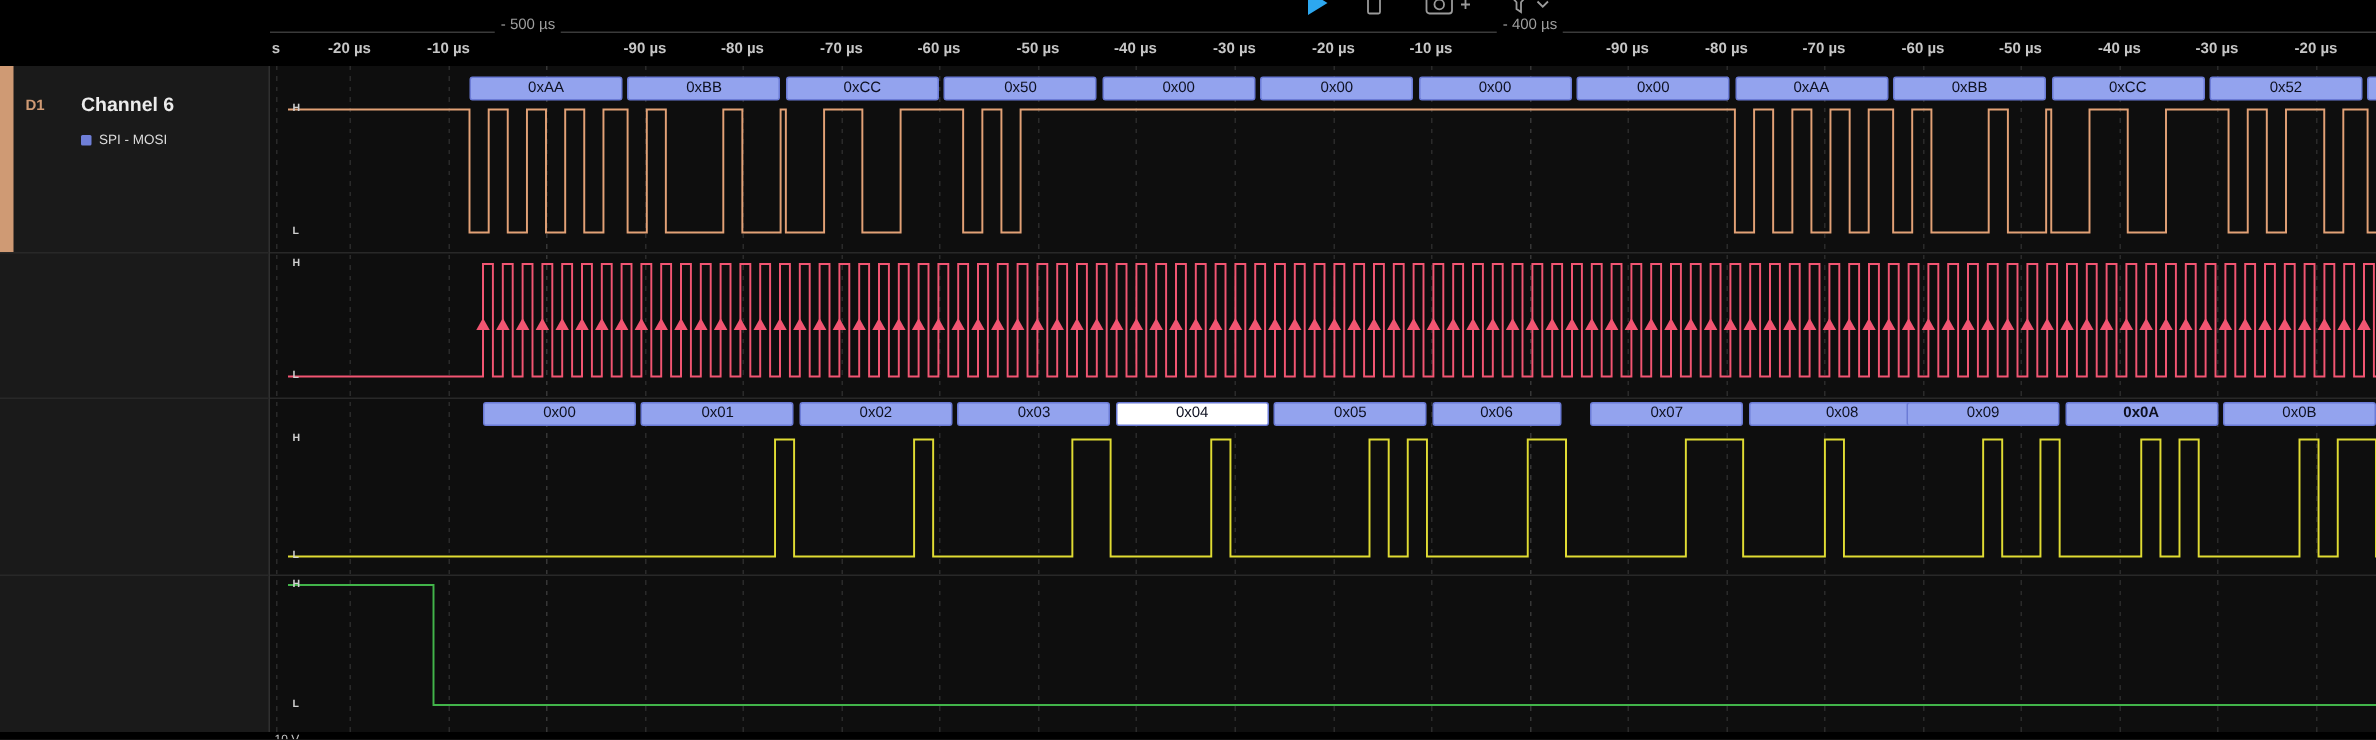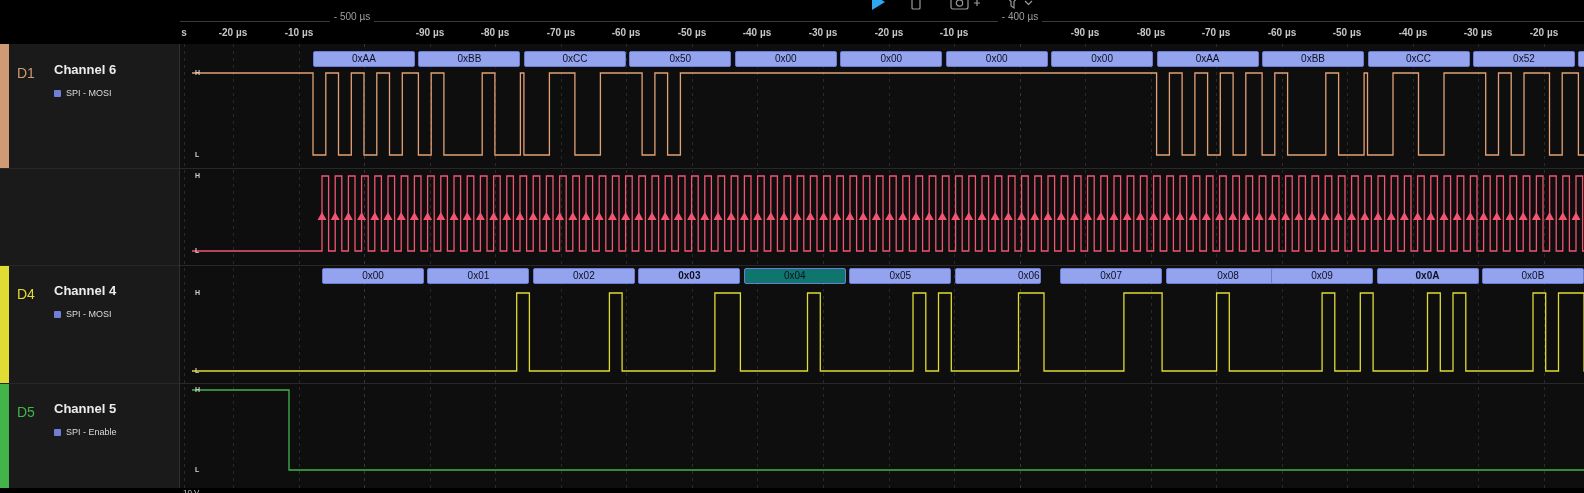--- a/index.html
+++ b/index.html
@@ -19,21 +19,21 @@
   .major-label { position:absolute; top:1px; transform:translateX(-50%); font-size:10px; color:#9f9f9f;
                  background:#000; padding:0 4px; white-space:nowrap; }
   .minor-label { position:absolute; top:17px; transform:translateX(-50%); font-size:10px; font-weight:700;
                  color:#c6c6c6; white-space:nowrap; }
 
   
   .sidebar { position:absolute; left:0; top:44px; width:180px; height:444px; background:#1a1a1a;
              overflow:hidden; border-right:1px solid #303030; z-index:4; }
   .srow { position:absolute; left:0; width:180px; }
   .stripe { position:absolute; left:0; top:0; width:9px; height:100%; }
-  .did { position:absolute; left:17px; top:21px; font-size:14px; font-weight:400; }
+  .did { position:absolute; left:17px; top:21px; font-size:10px; font-weight:700; }
   .ctitle { position:absolute; left:54px; top:18px; font-size:13px; font-weight:700; color:#ececec; }
   .csub { position:absolute; left:54px; top:44px; font-size:9px; color:#dcdcdc; display:flex; align-items:center; }
   .csq { width:7px; height:7px; background:#6f7fd8; border-radius:1px; display:inline-block; margin-right:5px; }
 
   
   .wavearea { position:absolute; left:180px; top:44px; width:1404px; height:444px; background:#0e0e0e; overflow:hidden; }
   .gridline { position:absolute; top:0; height:444px; width:1px; z-index:0;
               background:repeating-linear-gradient(180deg,#2a2a2a 0 3px, transparent 3px 7px); }
   .gridline.major { background:repeating-linear-gradient(180deg,#363636 0 3px, transparent 3px 7px); }
   .sep { position:absolute; left:0; width:100%; height:1px; background:#282828; z-index:3; }
@@ -95,38 +95,20 @@
     </div>
 
   <div class="sidebar">
     <div class="srow" style="top: 0px; height: 124px;">
       <div class="stripe" style="background: rgb(207, 154, 116);"></div>
       <span class="did" style="color: rgb(207, 154, 116);">D1</span>
       <span class="ctitle">Channel 6</span>
       <span class="csub">
           <i class="csq"></i>
           <span>SPI - MOSI</span>
-        </span>
-    </div>
-    <div class="srow" style="top: 221px; height: 118px;">
-      <div class="stripe" style="background: rgb(224, 220, 51);"></div>
-      <span class="did" style="color: rgb(224, 220, 51);">D4</span>
-      <span class="ctitle">Channel 4</span>
-      <span class="csub">
-          <i class="csq"></i>
-          <span>SPI - MOSI</span>
-        </span>
-    </div>
-    <div class="srow" style="top: 339px; height: 105px;">
-      <div class="stripe" style="background: rgb(66, 180, 74);"></div>
-      <span class="did" style="color: rgb(66, 180, 74);">D5</span>
-      <span class="ctitle">Channel 5</span>
-      <span class="csub">
-          <i class="csq"></i>
-          <span>SPI - Enable</span>
         </span>
     </div>
   <div class="sep" style="top: 124px;"></div>
       <div class="sep" style="top: 221px;"></div>
       <div class="sep" style="top: 339px;"></div>
     </div>
 
   <div class="wavearea">
     <div class="chrow" style="top: 0px; height: 124px;">
         <svg width="1404" height="124">
@@ -252,24 +234,24 @@
         <span class="hl" style="top: 4px; left: 3px;">H</span>
         <span class="hl" style="top: 79px; left: 3px;">L</span>
       </div>
     <div class="chrow" style="top: 221px; height: 118px;">
         <svg width="1404" height="118">
           <path d="M0 106H324.7V28H337.4V106H417.4V28H430.1V106H522.9V28H548.4V106H615.5V28H628.3V106H721V28H733.8V106H746.5V28H759.3V106H826.5V28H852V106H931.9V28H970.1V106H1024.6V28H1037.3V106H1130.1V28H1142.8V106H1168.3V28H1181.1V106H1235.5V28H1248.3V106H1261V28H1273.8V106H1341V28H1353.7V106H1366.5V28H1392V106H1404" fill="none" stroke="#e0dc33" stroke-width="1.3"></path>
         </svg>
         <div class="anno" style="left: 130px; width: 102px; top: 3px; background: rgb(147, 163, 238); color: rgb(13, 16, 32);">0x00</div>
         <div class="anno" style="left: 235.45px; width: 102px; top: 3px; background: rgb(147, 163, 238); color: rgb(13, 16, 32);">0x01</div>
         <div class="anno" style="left: 340.9px; width: 102px; top: 3px; background: rgb(147, 163, 238); color: rgb(13, 16, 32);">0x02</div>
-        <div class="anno" style="left: 446.35px; width: 102px; top: 3px; background: rgb(147, 163, 238); color: rgb(13, 16, 32); font-weight: bold;">0x03</div>
-        <div class="anno" style="left: 551.8px; width: 102px; top: 3px; background: #0f766e; color: rgb(13, 16, 32);">0x04</div>
+        <div class="anno" style="left: 446.35px; width: 102px; top: 3px; background: rgb(147, 163, 238); color: rgb(13, 16, 32);">0x03</div>
+        <div class="anno" style="left: 551.8px; width: 102px; top: 3px; background: #ffffff; color: rgb(13, 16, 32);">0x04</div>
         <div class="anno" style="left: 657.25px; width: 102px; top: 3px; background: rgb(147, 163, 238); color: rgb(13, 16, 32);">0x05</div>
-        <div class="anno" style="left: 762.7px; width: 86px; top: 3px; background: rgb(147, 163, 238); color: rgb(13, 16, 32); text-align: right;">0x06</div>
+        <div class="anno" style="left: 762.7px; width: 86px; top: 3px; background: rgb(147, 163, 238); color: rgb(13, 16, 32);">0x06</div>
         <div class="anno" style="left: 868.15px; width: 102px; top: 3px; background: rgb(147, 163, 238); color: rgb(13, 16, 32);">0x07</div>
         <div class="anno" style="left: 973.6px; width: 125px; top: 3px; background: rgb(147, 163, 238); color: rgb(13, 16, 32);">0x08</div>
         <div class="anno" style="left: 1079.05px; width: 102px; top: 3px; background: rgb(147, 163, 238); color: rgb(13, 16, 32);">0x09</div>
         <div class="anno" style="left: 1184.5px; width: 102px; top: 3px; background: rgb(147, 163, 238); color: rgb(13, 16, 32); font-weight: bold;">0x0A</div>
         <div class="anno" style="left: 1289.95px; width: 102px; top: 3px; background: rgb(147, 163, 238); color: rgb(13, 16, 32);">0x0B</div>
         <div class="anno" style="left: 1395.4px; width: 102px; top: 3px; background: rgb(147, 163, 238); color: rgb(13, 16, 32);">0x0C</div>
         <span class="hl" style="top: 24px; left: 3px;">H</span>
         <span class="hl" style="top: 102px; left: 3px;">L</span>
       </div>
     <div class="chrow" style="top: 339px; height: 105px;">

